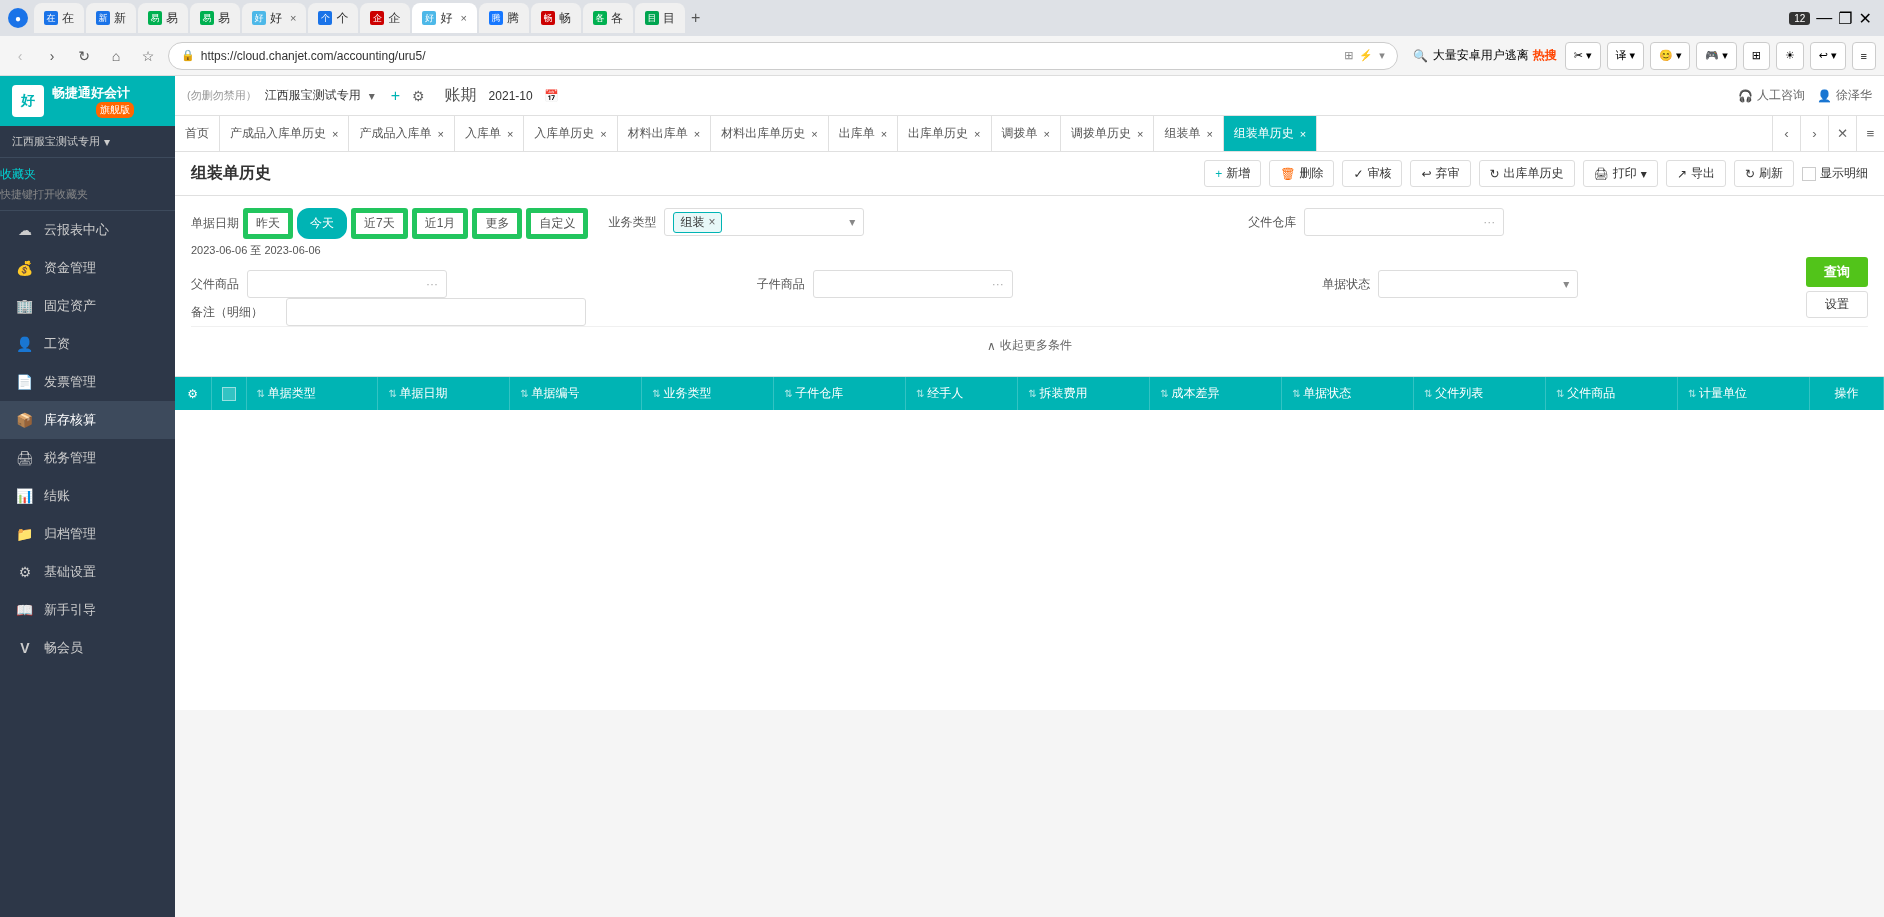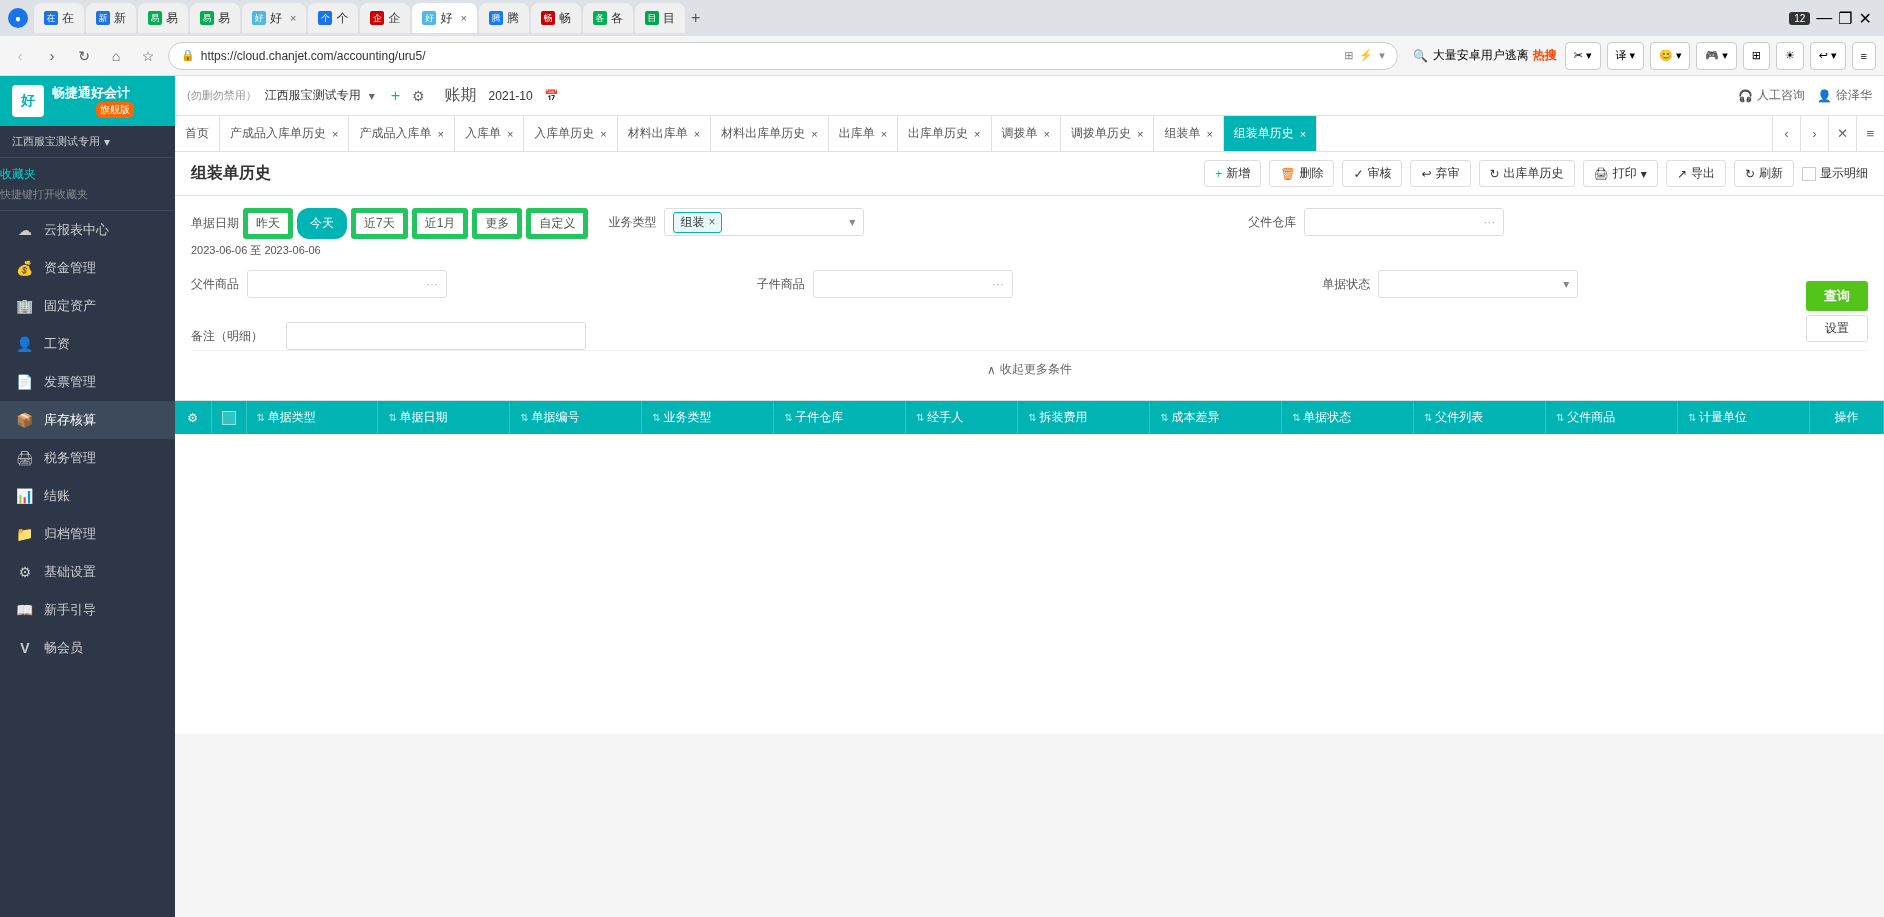--- a/index.html
+++ b/index.html
@@ -439,21 +439,21 @@
 
             <div style="flex:1;display:flex;align-items:center;gap:8px;">
               <span style="color:#555;font-size:12px;">单据状态</span>
               <div style="display:flex;align-items:center;min-width:200px;height:28px;border:1px solid #ddd;border-radius:3px;padding:0 8px;background:#fff;">
                 <span style="flex:1;"></span>
                 <span style="color:#888;cursor:pointer;">▾</span>
               </div>
             </div>
           </div>
 
-          <div style="display:flex;align-items:center;gap:23px;margin-top:24px;">
+          <div style="display:flex;align-items:center;gap:23px;margin-top:0;">
             <span style="color:#555;font-size:12px;">备注（明细）</span>
             <input class="filter-input" style="width: 300px;">
           </div>
 
           <div class="collapse-area">
             <div class="collapse-btn">
               <span>∧</span>
               <span>收起更多条件</span>
             </div>
           </div>

